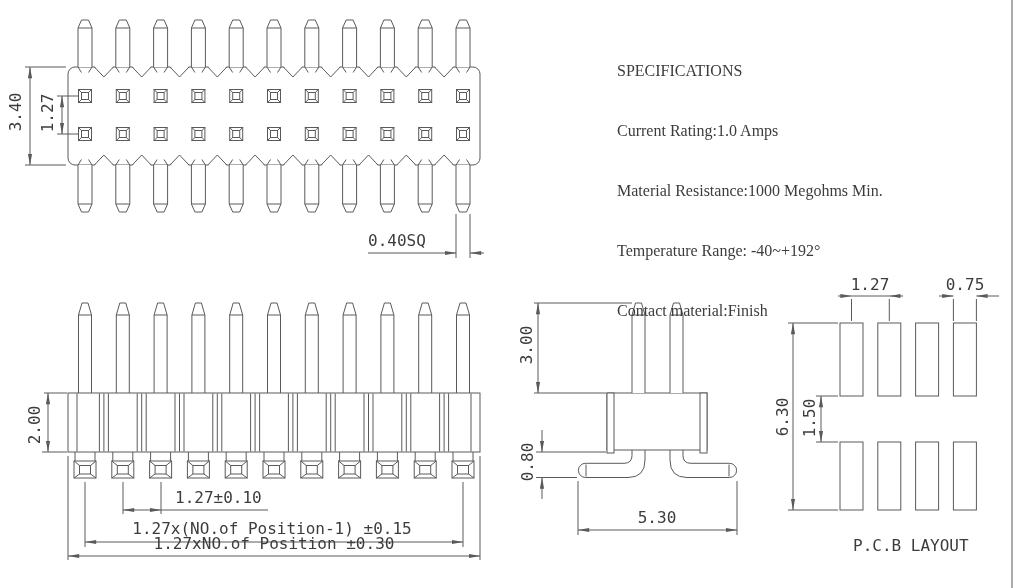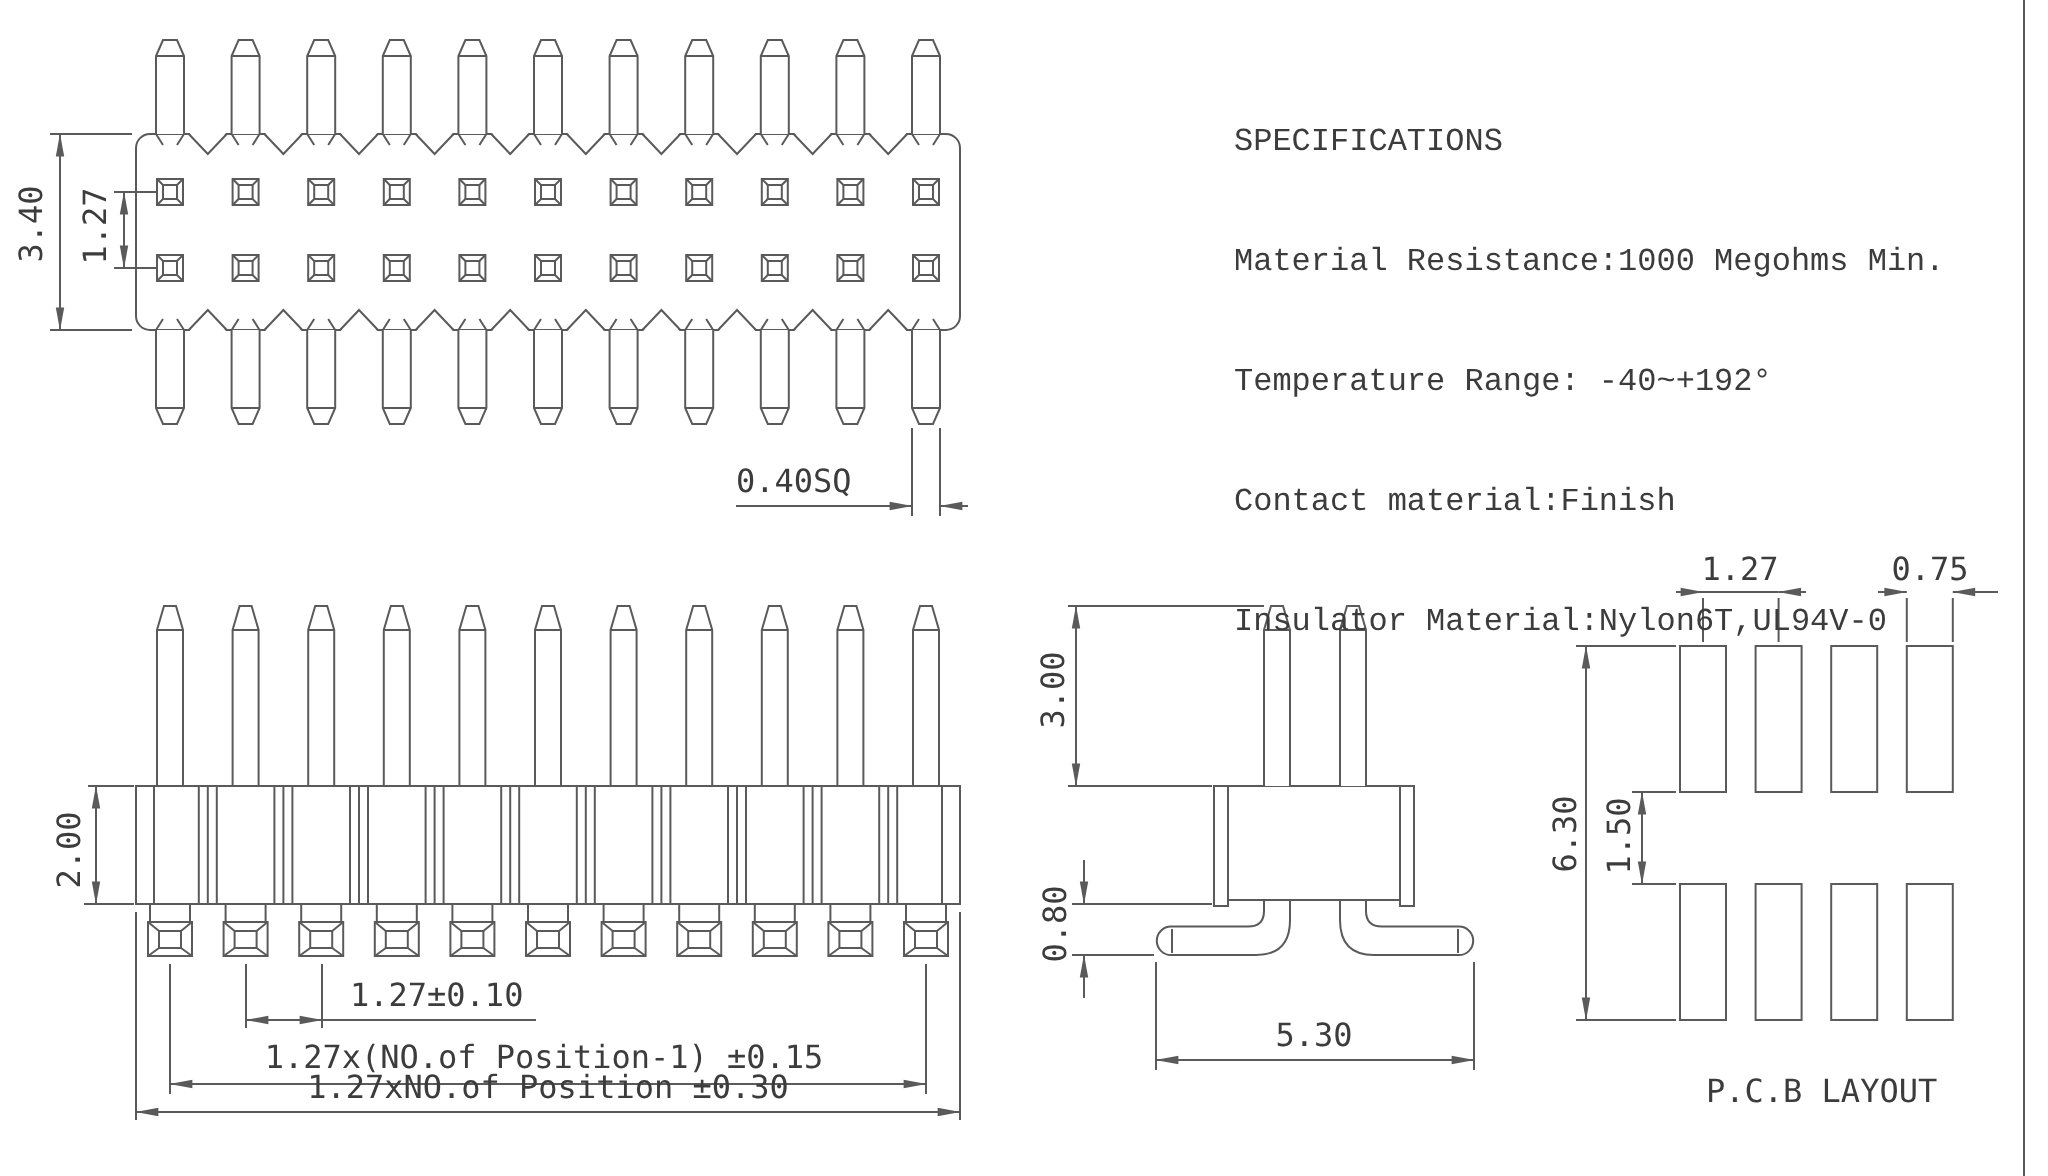--- a/index.html
+++ b/index.html
@@ -4,21 +4,21 @@
 <style>
   html,body{margin:0;padding:0;background:#e8e8e8;}
   .canvas{position:relative;width:1024px;height:588px;background:#ffffff;overflow:hidden;
           font-family:"DejaVu Sans Mono",monospace;}
   svg line,svg path,svg rect,svg polygon{stroke:#5a5a5a;stroke-width:1;fill:none;}
   svg .f{fill:#ffffff;}
   svg .mask{fill:#ffffff;stroke:none;}
   svg .arrfill{fill:#5a5a5a;stroke:none;}
   svg text{stroke:none;fill:#3c3c3c;font-family:"DejaVu Sans Mono",monospace;font-size:16px;}
   .specs{position:absolute;left:617px;top:21px;color:#3c3c3c;
-         font-family:Liberation Mono, monospace;font-size:16px;line-height:20px;white-space:pre;}
+         font-family:Liberation Serif, serif;font-size:16px;line-height:20px;white-space:pre;}
 </style>
 </head>
 <body>
 
 <div class="canvas">
 
 <svg width="1024" height="588" viewBox="0 0 1024 588">
   <defs>
     <marker id="arr" viewBox="0 0 12 6" refX="11.5" refY="3" markerWidth="12" markerHeight="6" orient="auto-start-reverse" markerUnits="userSpaceOnUse">
       <path class="arrfill" d="M11.8,3 L0.3,0.9 L0.3,5.1 Z"></path>
@@ -347,19 +347,19 @@
       <line x1="821" y1="396" x2="821" y2="442" marker-start="url(#arr)" marker-end="url(#arr)"></line>
       <text transform="translate(815,418) rotate(-90)" text-anchor="middle">1.50</text>
     </g>
     <text x="853" y="551">P.C.B LAYOUT</text>
   </g>
 </svg>
 
 
 <div class="specs">
   <div>SPECIFICATIONS</div>
+  <div>Current Rating:1.0 Amps</div>
   <div>Material Resistance:1000 Megohms Min.</div>
   <div>Temperature Range: -40~+192°</div>
   <div>Contact material:Finish</div>
-  <div>Insulator Material:Nylon6T,UL94V-0</div>
 </div>
 
 </div>
 
 </body></html>

